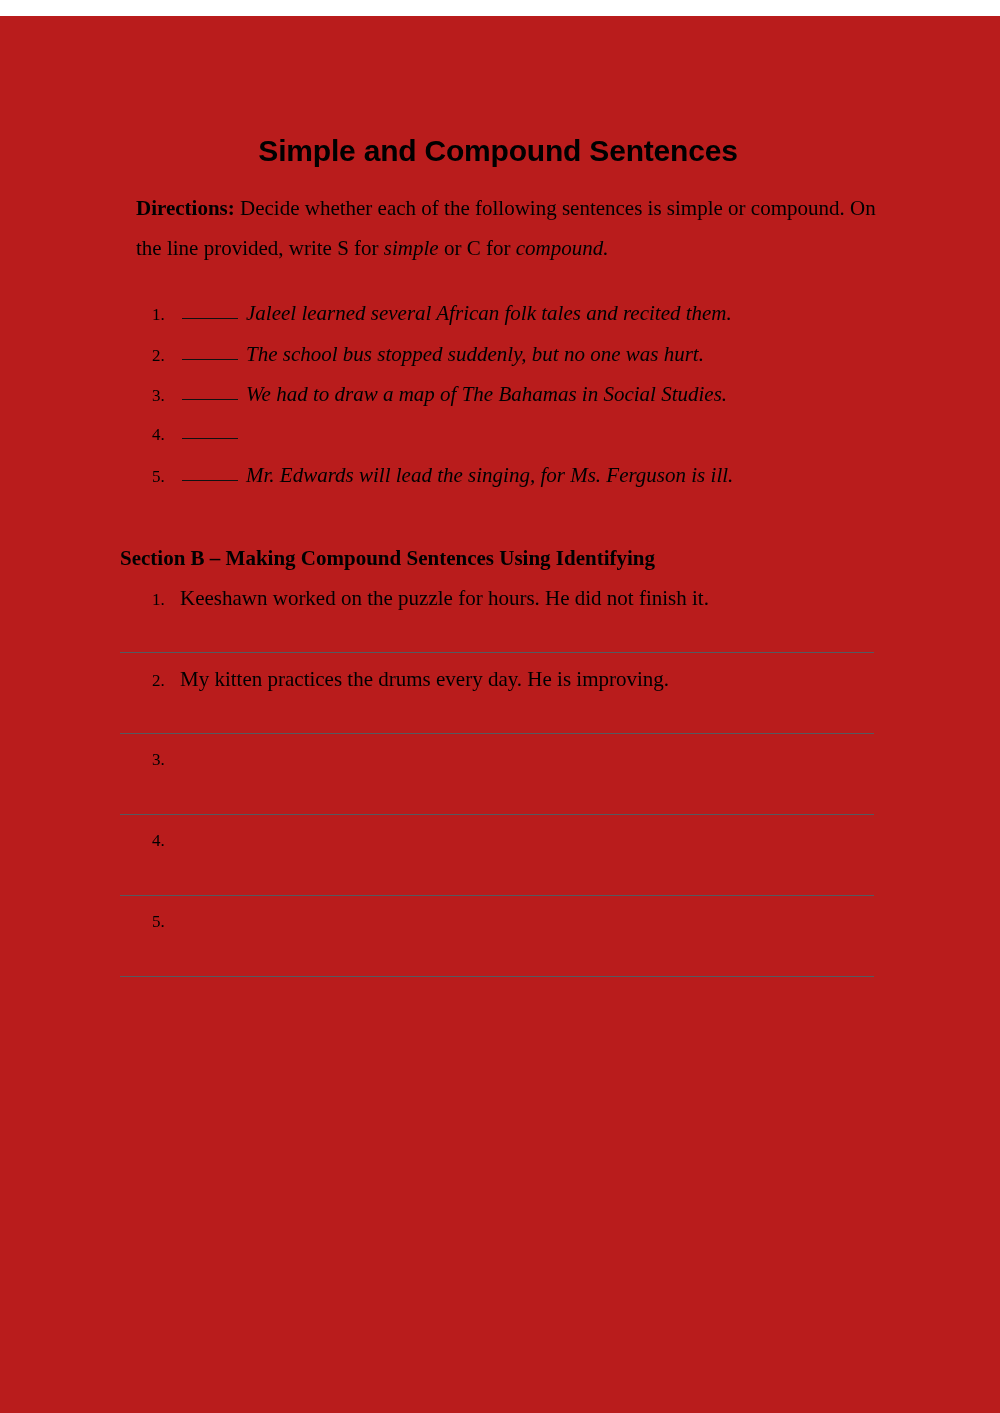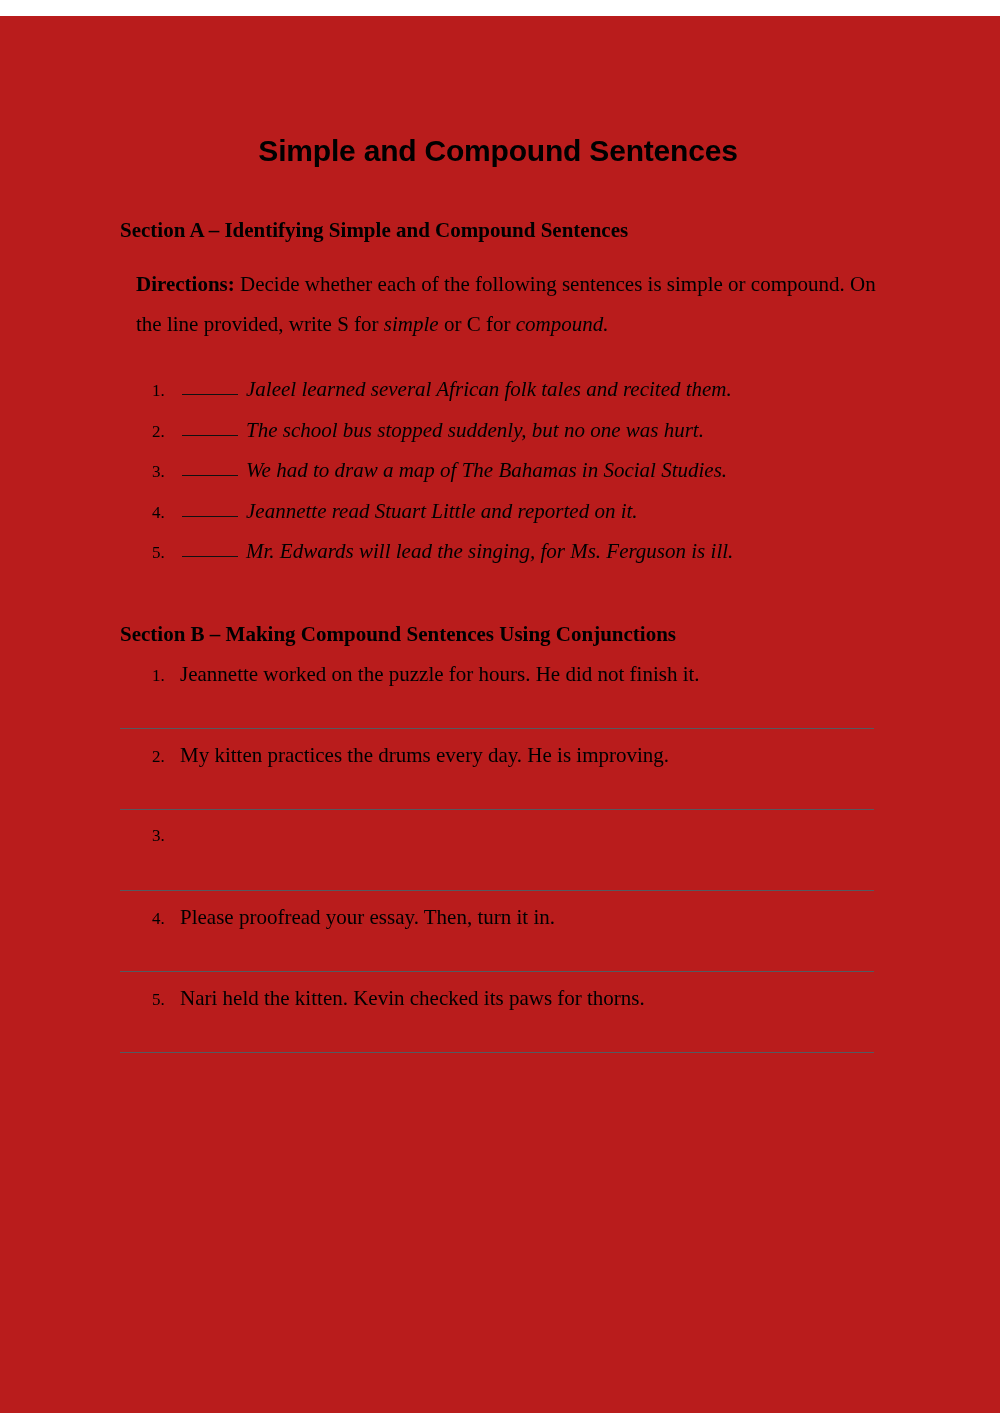--- a/index.html
+++ b/index.html
@@ -148,21 +148,20 @@
   }
 </style>
 </head>
 <body>
 
 <div class="page">
   <div class="content">
 
     <h1 class="worksheet-title">Simple and Compound Sentences</h1>
 
-    <h2 class="section-heading section-a-heading">Section A – Identifying Simple and Compound Sentences</h2>
 
     <p class="directions">
       <span class="lead">Directions:</span><span> Decide whether each of the following sentences is simple or compound. On the line provided, write S for </span><em>simple</em><span> or C for </span><em>compound.</em>
     </p>
 
     <ol class="list-a">
       <li class="item">
         <span class="num">1.</span>
         <span class="blank"></span>
         <span class="sentence">Jaleel learned several African folk tales and recited them.</span>
@@ -173,63 +172,60 @@
         <span class="sentence">The school bus stopped suddenly, but no one was hurt.</span>
       </li>
       <li class="item">
         <span class="num">3.</span>
         <span class="blank"></span>
         <span class="sentence">We had to draw a map of The Bahamas in Social Studies.</span>
       </li>
       <li class="item">
         <span class="num">4.</span>
         <span class="blank"></span>
-        <span class="sentence">Jeannette read Stuart Little and reported on it.</span>
       </li>
       <li class="item">
         <span class="num">5.</span>
         <span class="blank"></span>
         <span class="sentence">Mr. Edwards will lead the singing, for Ms. Ferguson is ill.</span>
       </li>
     </ol>
 
-    <h2 class="section-heading section-b-heading">Section B – Making Compound Sentences Using Conjunctions</h2>
+    <h2 class="section-heading section-b-heading">Section B – Making Compound Sentences Using Identifying</h2>
 
 
     <ol class="list-b">
       <li class="qblock">
         <div class="qrow">
           <span class="num">1.</span>
-          <span class="sentence">Jeannette worked on the puzzle for hours. He did not finish it.</span>
+          <span class="sentence">Keeshawn worked on the puzzle for hours. He did not finish it.</span>
         </div>
         <div class="answer-line"></div>
       </li>
       <li class="qblock">
         <div class="qrow">
           <span class="num">2.</span>
           <span class="sentence">My kitten practices the drums every day. He is improving.</span>
         </div>
         <div class="answer-line"></div>
       </li>
       <li class="qblock">
         <div class="qrow">
           <span class="num">3.</span>
         </div>
         <div class="answer-line"></div>
       </li>
       <li class="qblock">
         <div class="qrow">
           <span class="num">4.</span>
-          <span class="sentence">Please proofread your essay. Then, turn it in.</span>
         </div>
         <div class="answer-line"></div>
       </li>
       <li class="qblock">
         <div class="qrow">
           <span class="num">5.</span>
-          <span class="sentence">Nari held the kitten. Kevin checked its paws for thorns.</span>
         </div>
         <div class="answer-line"></div>
       </li>
     </ol>
 
   </div>
 </div>
 
 </body></html>

